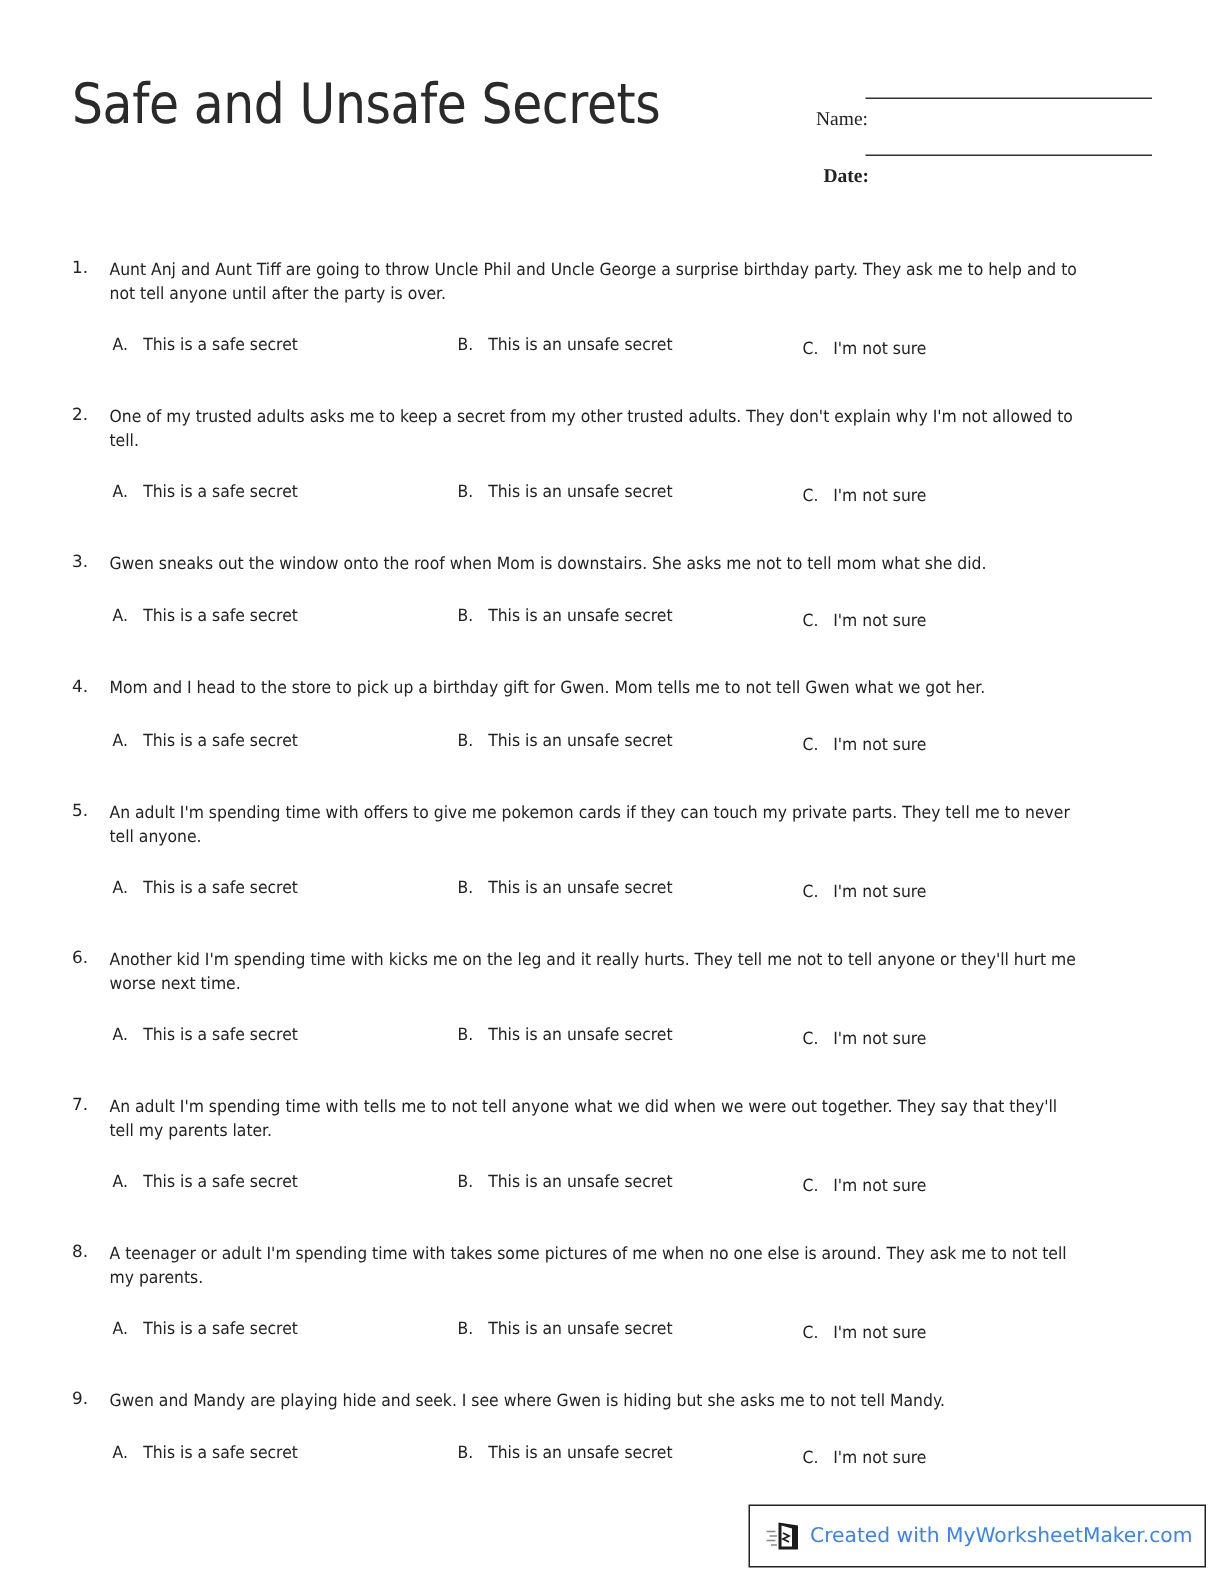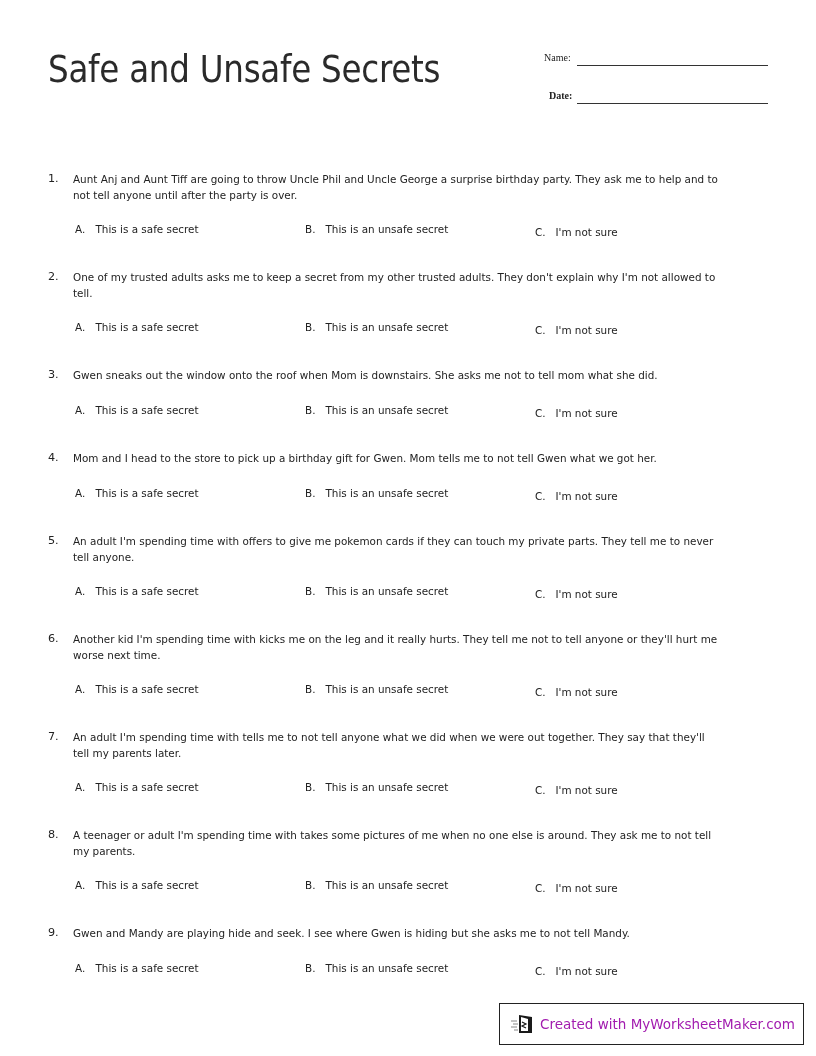--- a/index.html
+++ b/index.html
@@ -1,27 +1,27 @@
 <!DOCTYPE html>
 <html><head>
 <meta charset="utf-8">
 <style>
   html, body { margin: 0; padding: 0; background: #ffffff; }
   body { width: 816px; height: 1056px; position: relative; overflow: hidden; color: #222; font-family: "DejaVu Sans", sans-serif; }
   .title { position: absolute; left: 48px; top: 48px; font-size: 37px; font-weight: normal; color: #2a2a2a; letter-spacing: -0.3px; font-family: "DejaVu Sans", sans-serif; transform: scaleX(0.88); transform-origin: left top; white-space: nowrap; }
-  .field { position: absolute; font-family: "Liberation Serif", serif; font-size: 10px; color: #222; }
+  .field { position: absolute; font-family: "Liberation Serif", serif; font-size: 13px; color: #222; margin-top: 19px; }
   .field-line { position: absolute; height: 0; border-top: 1px solid #333; }
   .q { position: absolute; left: 0; width: 816px; }
   .q-num { position: absolute; left: 48px; font-size: 11.2px; color: #222; }
   .q-text { position: absolute; left: 73px; width: 700px; font-size: 11.2px; line-height: 16px; color: #222; transform: scaleX(0.93); transform-origin: left top; }
   .opt { position: absolute; font-size: 11.2px; color: #222; white-space: nowrap; transform: scaleX(0.93); transform-origin: left top; }
   .opt .letter { display: inline-block; width: 22px; }
   .footer-box { position: absolute; left: 499px; top: 1003px; width: 305px; height: 42px; border: 1.5px solid #222; box-sizing: border-box; display: flex; align-items: center; }
   .footer-icon { margin-left: 10px; width: 24px; height: 22px; display: inline-block; }
-  .footer-text { margin-left: 6px; font-size: 13.5px; color: #a21caf; white-space: nowrap; text-align: center; }
+  .footer-text { margin-left: 6px; font-size: 13.5px; color: #3b82f6; white-space: nowrap; text-align: center; }
 </style>
 </head>
 <body>
 
 <div>
 
   <div class="title">Safe and Unsafe Secrets</div>
 
   <div class="field" style="left:544px; top:52px;">Name:</div>
   <div class="field-line" style="left:577px; top:65px; width:191px;"></div>

